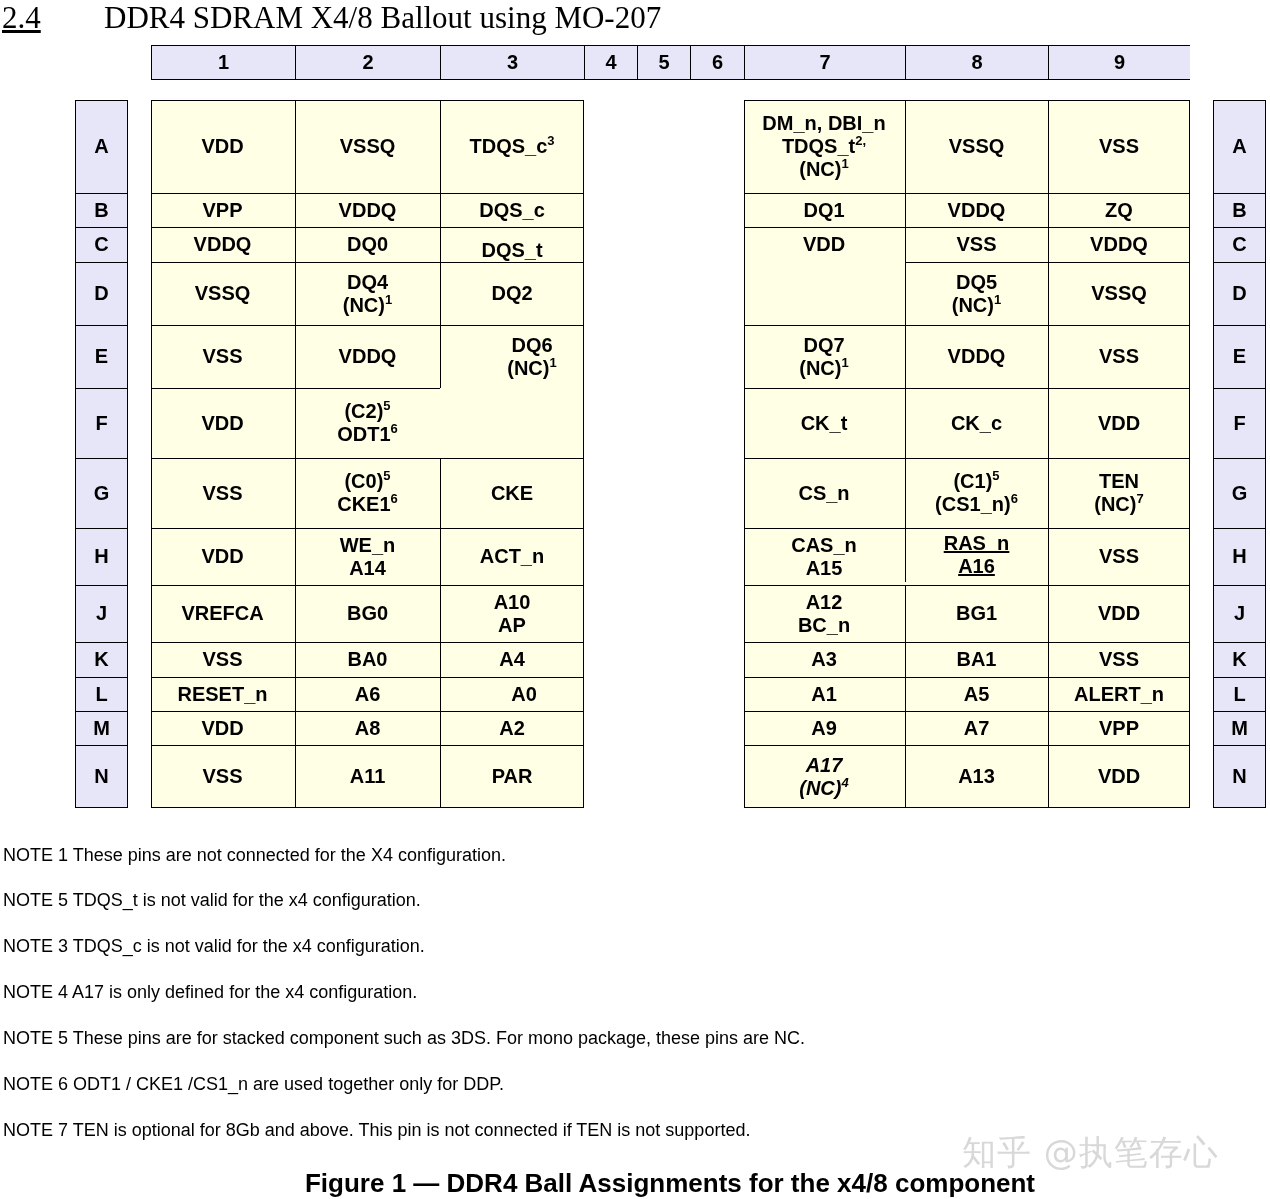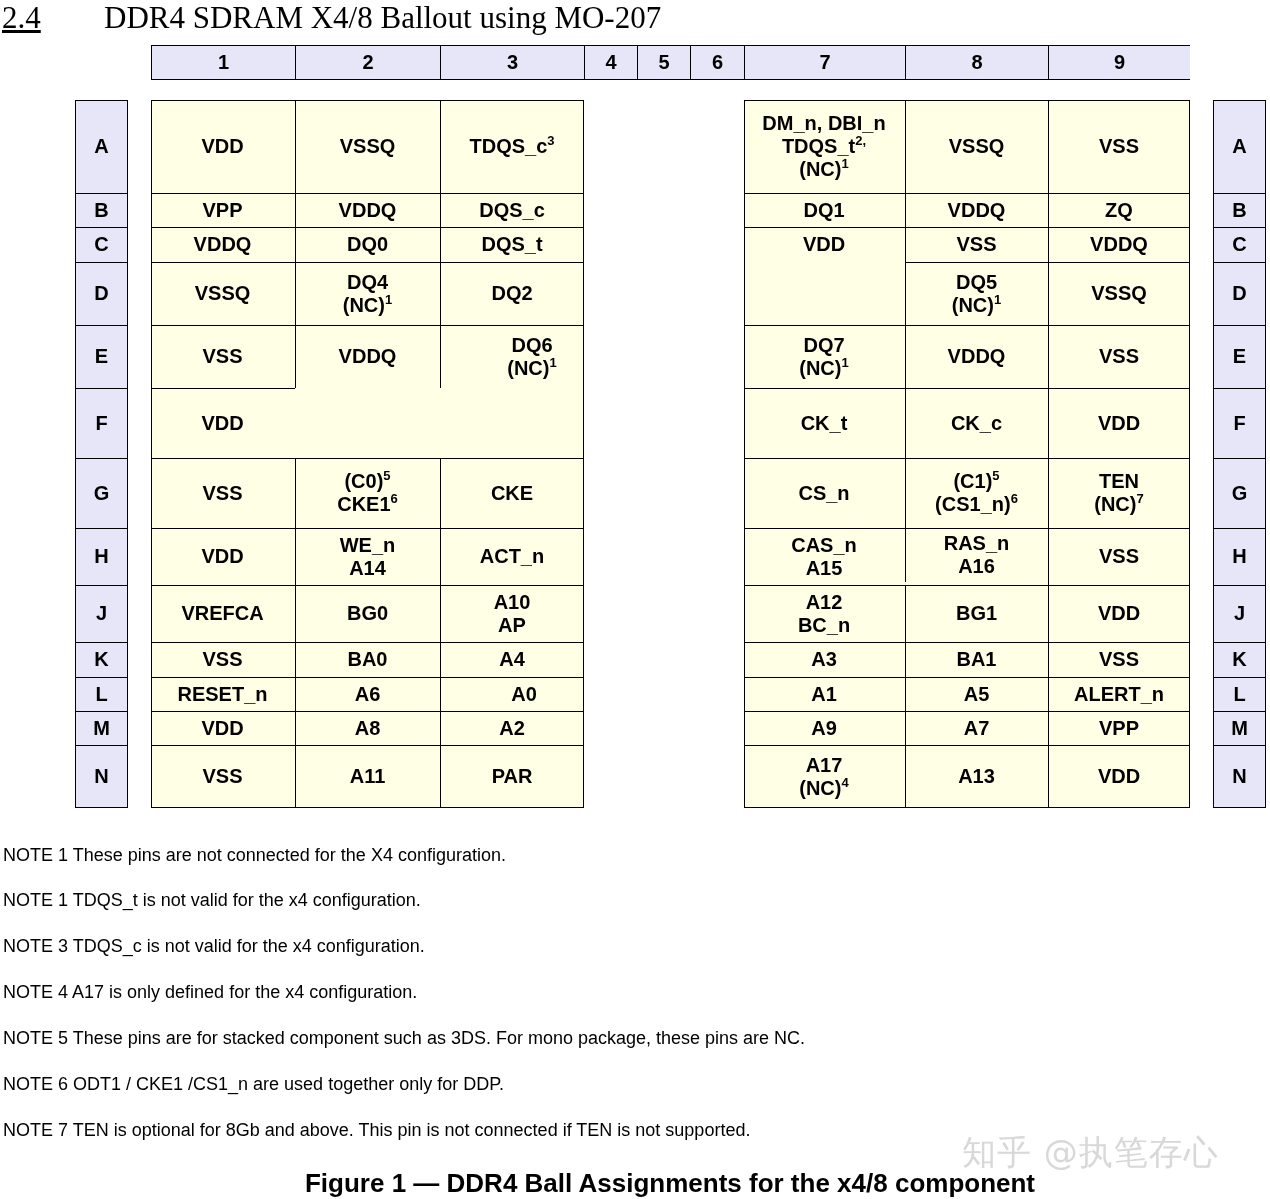--- a/index.html
+++ b/index.html
@@ -78,21 +78,21 @@
     </div>
     <div class="cell" style="left: 287.5px; width: 144px; top: 91.5px; height: 34px;">
       <div>DQS_c</div>
     </div>
     <div class="cell nl" style="left: -1.5px; width: 144px; top: 125.5px; height: 35px;">
       <div>VDDQ</div>
     </div>
     <div class="cell" style="left: 142.5px; width: 145px; top: 125.5px; height: 35px;">
       <div>DQ0</div>
     </div>
-    <div class="cell" style="left: 287.5px; width: 144px; top: 125.5px; height: 35px;">
+    <div class="cell" style="left: 287.5px; width: 144px; top: 125.5px; height: 35px; justify-content: flex-end;">
       <div>DQS_t</div>
     </div>
     <div class="cell nl" style="left: -1.5px; width: 144px; top: 160.5px; height: 63px;">
       <div>VSSQ</div>
     </div>
     <div class="cell" style="left: 142.5px; width: 145px; top: 160.5px; height: 63px;">
       <div>DQ4</div>
       <div>(NC)<sup>1</sup></div>
     </div>
     <div class="cell" style="left: 287.5px; width: 144px; top: 160.5px; height: 63px;">
@@ -103,20 +103,24 @@
     </div>
     <div class="cell" style="left: 142.5px; width: 145px; top: 223.5px; height: 63px;">
       <div>VDDQ</div>
     </div>
     <div class="cell" style="left: 287.5px; width: 144px; top: 223.5px; height: 63px; padding-left: 40px;">
       <div>DQ6</div>
       <div>(NC)<sup>1</sup></div>
     </div>
     <div class="cell nl" style="left: -1.5px; width: 144px; top: 286.5px; height: 70px;">
       <div>VDD</div>
+    </div>
+    <div class="cell" style="left: 142.5px; width: 145px; top: 286.5px; height: 70px;">
+      <div>(C2)<sup>5</sup></div>
+      <div>ODT1<sup>6</sup></div>
     </div>
     <div class="cell nl" style="left: -1.5px; width: 144px; top: 356.5px; height: 70px;">
       <div>VSS</div>
     </div>
     <div class="cell" style="left: 142.5px; width: 145px; top: 356.5px; height: 70px;">
       <div>(C0)<sup>5</sup></div>
       <div>CKE1<sup>6</sup></div>
     </div>
     <div class="cell" style="left: 287.5px; width: 144px; top: 356.5px; height: 70px;">
       <div>CKE</div>
@@ -242,21 +246,21 @@
       <div>(CS1_n)<sup>6</sup></div>
     </div>
     <div class="cell" style="left: 302.5px; width: 142px; top: 356.5px; height: 70px;">
       <div>TEN</div>
       <div>(NC)<sup>7</sup></div>
     </div>
     <div class="cell nl" style="left: -1.5px; width: 161px; top: 426.5px; height: 57px;">
       <div>CAS_n</div>
       <div>A15</div>
     </div>
-    <div class="cell" style="left: 159.5px; width: 143px; top: 426.5px; height: 54px;">
+    <div class="cell" style="left: 159.5px; width: 143px; top: 426.5px; height: 54px; text-decoration: underline;">
       <div>RAS_n</div>
       <div>A16</div>
     </div>
     <div class="cell" style="left: 302.5px; width: 142px; top: 426.5px; height: 57px;">
       <div>VSS</div>
     </div>
     <div class="cell nl" style="left: -1.5px; width: 161px; top: 483.5px; height: 57px;">
       <div>A12</div>
       <div>BC_n</div>
     </div>
@@ -286,21 +290,21 @@
     </div>
     <div class="cell nl" style="left: -1.5px; width: 161px; top: 609.5px; height: 34px;">
       <div>A9</div>
     </div>
     <div class="cell" style="left: 159.5px; width: 143px; top: 609.5px; height: 34px;">
       <div>A7</div>
     </div>
     <div class="cell" style="left: 302.5px; width: 142px; top: 609.5px; height: 34px;">
       <div>VPP</div>
     </div>
-    <div class="cell nl" style="left: -1.5px; width: 161px; top: 643.5px; height: 63px;">
+    <div class="cell nl" style="left: -1.5px; width: 161px; top: 643.5px; height: 63px; font-style: italic;">
       <div>A17</div>
       <div>(NC)<sup>4</sup></div>
     </div>
     <div class="cell" style="left: 159.5px; width: 143px; top: 643.5px; height: 63px;">
       <div>A13</div>
     </div>
     <div class="cell" style="left: 302.5px; width: 142px; top: 643.5px; height: 63px;">
       <div>VDD</div>
     </div>
   </div>
@@ -315,21 +319,21 @@
     <div class="r" style="top: 426.5px; height: 57px;">H</div>
     <div class="r" style="top: 483.5px; height: 57px;">J</div>
     <div class="r" style="top: 540.5px; height: 35px;">K</div>
     <div class="r" style="top: 575.5px; height: 34px;">L</div>
     <div class="r" style="top: 609.5px; height: 34px;">M</div>
     <div class="r" style="top: 643.5px; height: 63px;">N</div>
   </div>
 
 <div class="notes">
   <div class="note" style="top:0px">NOTE 1  These pins are not connected for the X4 configuration.</div>
-  <div class="note" style="top:45px">NOTE 1  TDQS_t is not valid for the x4 configuration.</div>
+  <div class="note" style="top:45px">NOTE 5  TDQS_t is not valid for the x4 configuration.</div>
   <div class="note" style="top:91px">NOTE 3  TDQS_c is not valid for the x4 configuration.</div>
   <div class="note" style="top:137px">NOTE 4  A17 is only defined for the x4 configuration.</div>
   <div class="note" style="top:183px">NOTE 5  These pins are for stacked component such as 3DS. For mono package, these pins are NC.</div>
   <div class="note" style="top:229px">NOTE 6  ODT1 / CKE1 /CS1_n  are used together only for DDP.</div>
   <div class="note" style="top:275px">NOTE 7  TEN is optional for 8Gb and above. This pin is not connected if TEN is not supported.</div>
 </div>
 
 <div class="watermark">知乎 @执笔存心</div>
 <div class="caption">Figure 1 — DDR4 Ball Assignments for the x4/8 component</div>
 

